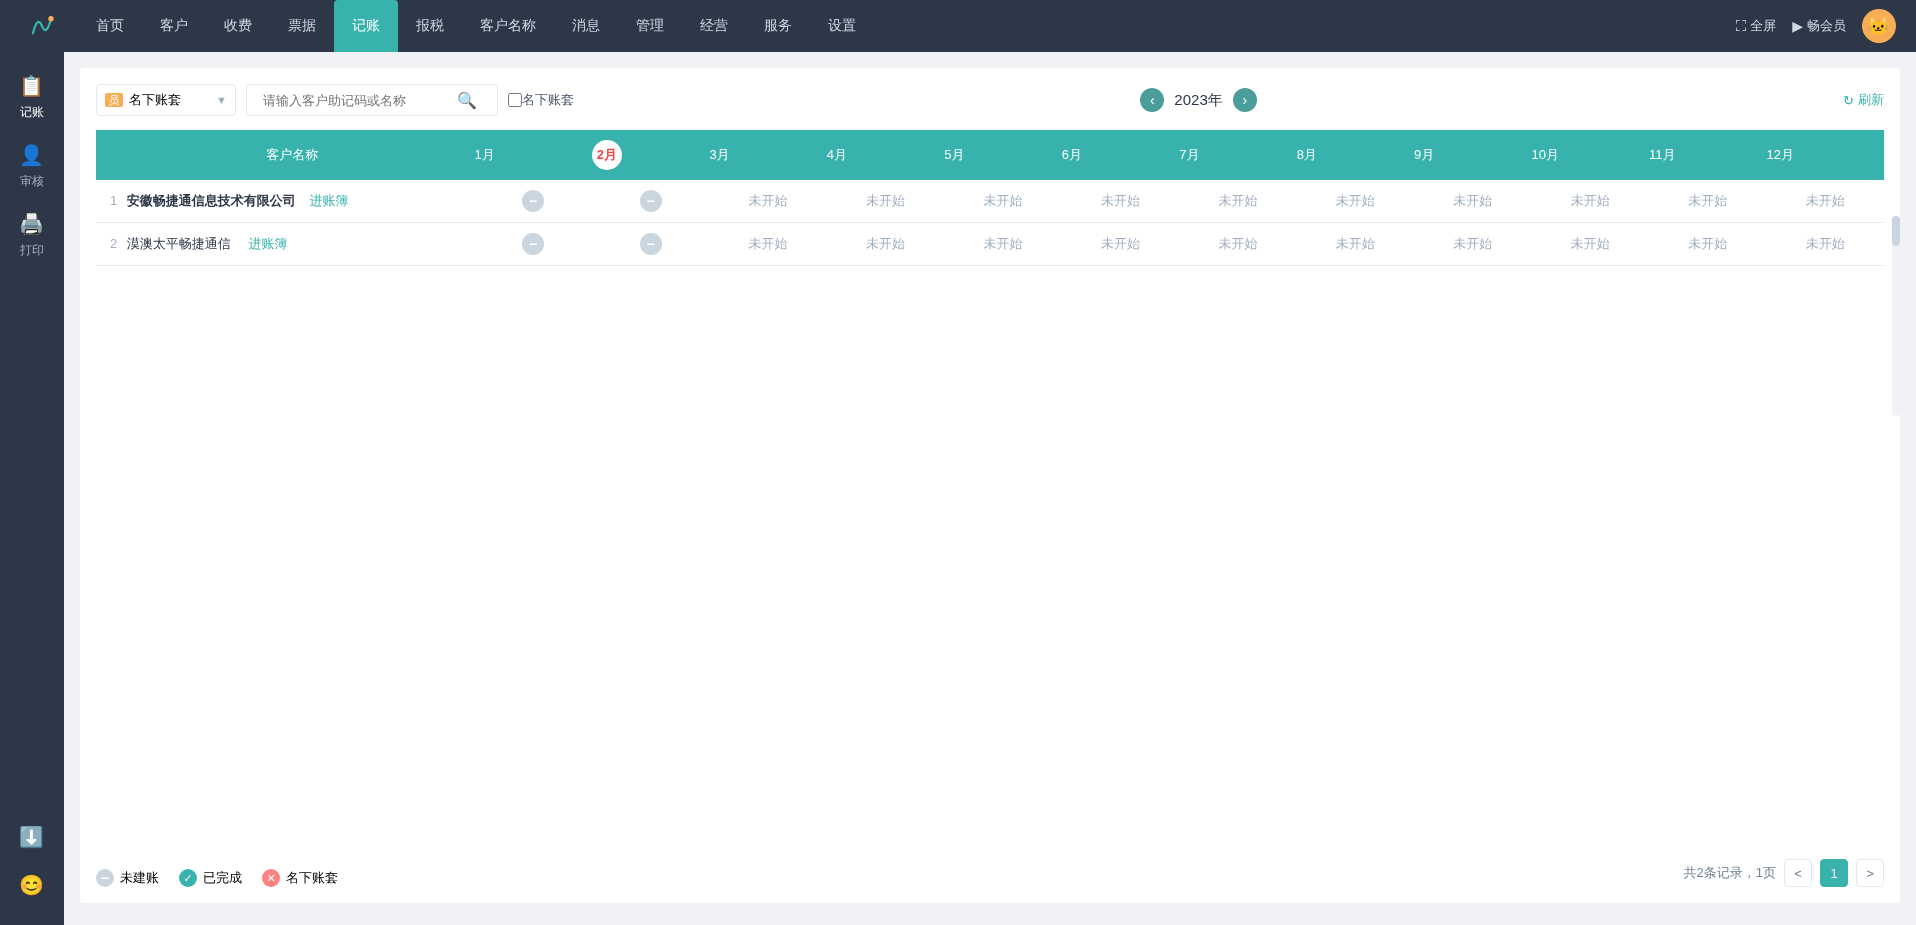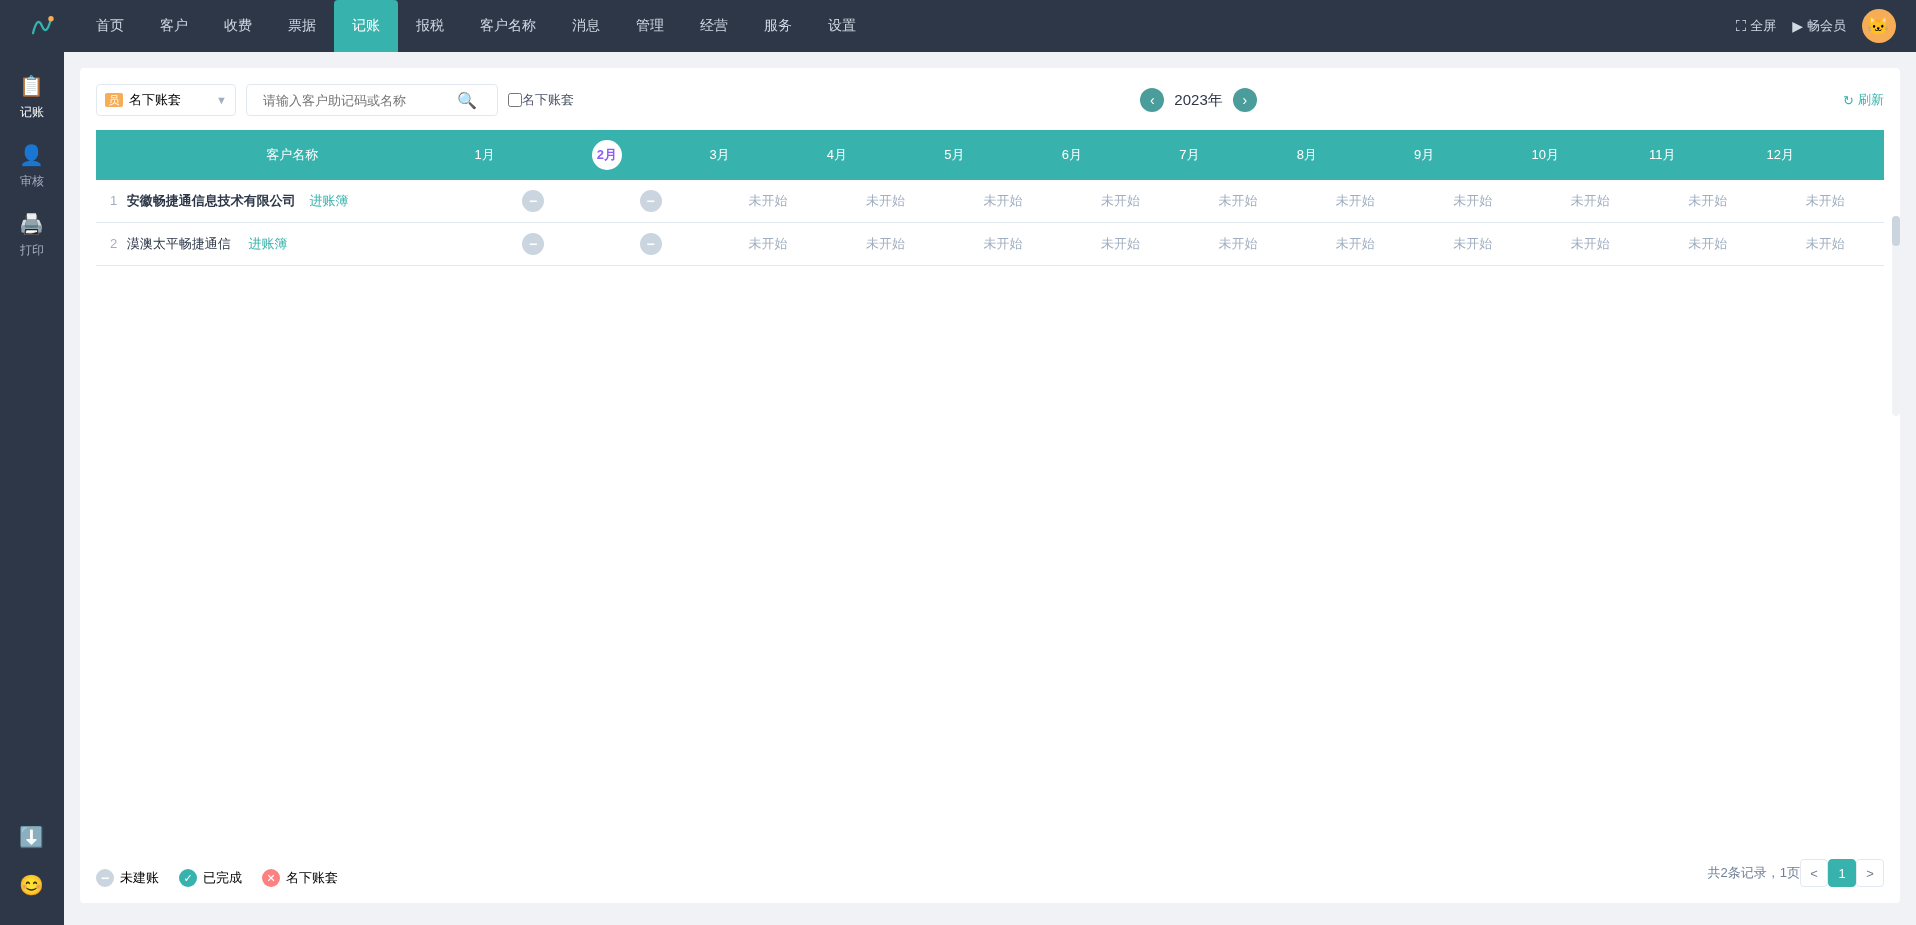--- a/index.html
+++ b/index.html
@@ -223,21 +223,21 @@
     }
     .accounts-table th.month-col {
       width: 90px;
     }
     .month-circle {
       display: inline-flex;
       align-items: center; justify-content: center;
       width: 30px; height: 30px;
       border-radius: 50%;
       background: #fff;
-      color: #8b5cf6;
+      color: #ef4444;
       font-weight: bold;
       font-size: 13px;
     }
     .accounts-table td {
       border-bottom: 1px solid #e2e8f0;
       padding: 10px 0;
       text-align: center;
       font-size: 13px;
       color: #718096;
     }
@@ -266,21 +266,21 @@
     .legend-dot.teal { background: #38b2ac; }
     .legend-dot.red { background: #fc8181; }
     .legend-check { color: #fff; font-size: 11px; }
     .legend-x { color: #fff; font-size: 11px; }
 
     
     .footer-pagination {
       position: absolute;
       bottom: 16px;
       right: 16px;
-      display: flex; align-items: center; gap: 0;
+      display: flex; align-items: center; gap: 8px;
       font-size: 13px;
       color: #718096;
     }
     .page-btn {
       width: 28px; height: 28px;
       border: 1px solid #e2e8f0;
       border-radius: 4px;
       display: flex; align-items: center; justify-content: center;
       cursor: pointer;
       background: #fff;

